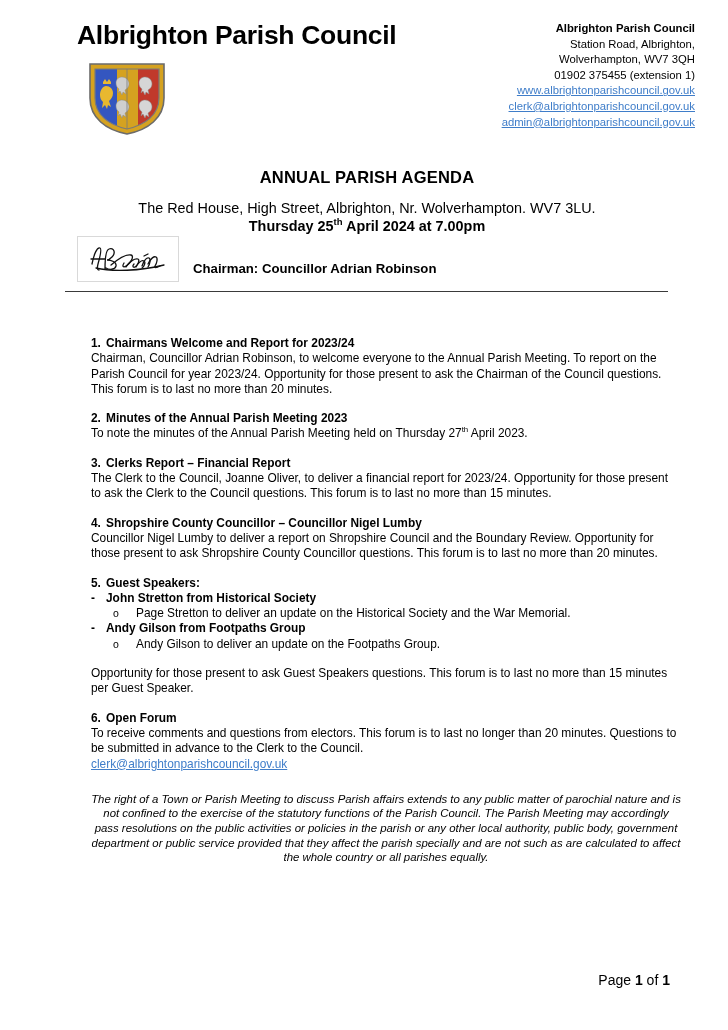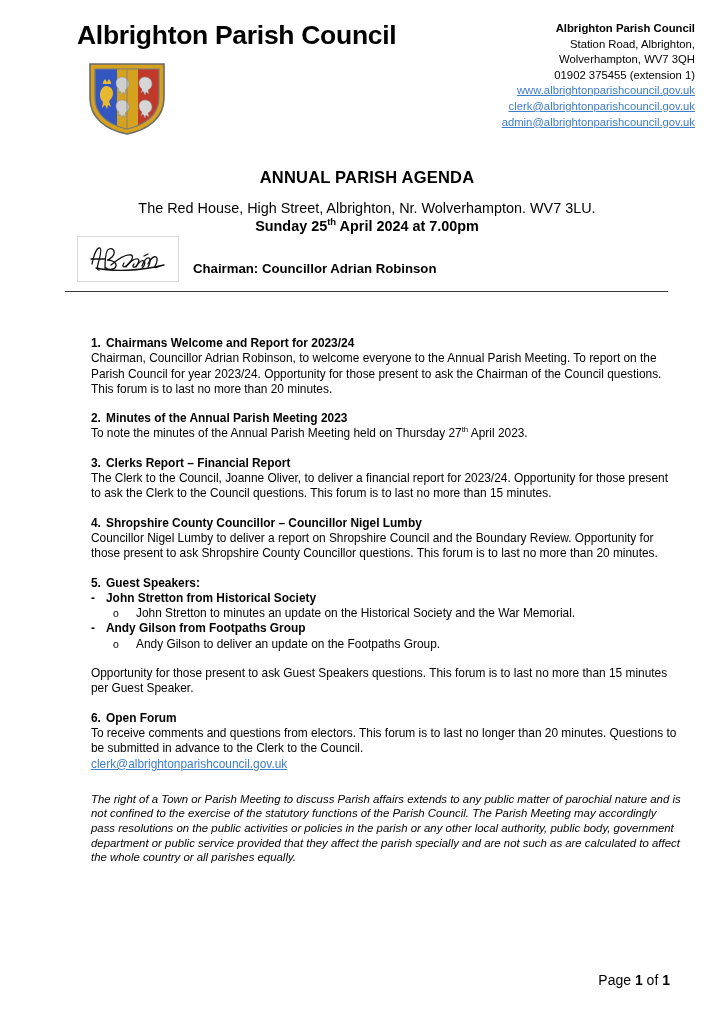--- a/index.html
+++ b/index.html
@@ -185,20 +185,21 @@
   .inline-link {
     color: #3f7dc9;
     text-decoration: underline;
   }
 
   .legal {
     margin-top: 20px;
     font-style: italic;
     font-size: 11.4px;
     line-height: 14.6px;
+    text-align: center;
   }
 
   .page-footer {
     position: absolute;
     left: 64px;
     top: 972px;
     width: 606px;
     text-align: right;
     font-size: 14px;
   }
@@ -254,21 +255,21 @@
       <a class="contact-link" href="#">www.albrightonparishcouncil.gov.uk</a>
       <a class="contact-link" href="#">clerk@albrightonparishcouncil.gov.uk</a>
       <a class="contact-link" href="#">admin@albrightonparishcouncil.gov.uk</a>
     </div>
   </div>
 
   <div class="meeting-block">
     <div class="meeting-title">ANNUAL PARISH AGENDA</div>
     <div class="meeting-venue">The Red House, High Street, Albrighton, Nr. Wolverhampton.  WV7 3LU.</div>
     <div class="meeting-when">
-      <span>Sunday 25</span><sup>th</sup><span> April 2024 at 7.00pm</span>
+      <span>Thursday 25</span><sup>th</sup><span> April 2024 at 7.00pm</span>
     </div>
   </div>
 
   <div class="sig-row">
     <div class="sig-box">
       <svg width="100" height="44" viewBox="0 0 100 44">
         <g fill="none" stroke="#111111" stroke-width="1.3" stroke-linecap="round">
           <path d="M14 27 C16 17 19 10 22 11 C24 12 22 20 20 27 C19 31 19 33 21 33"></path>
           <path d="M13 22 H27"></path>
           <path d="M27 32 C27 22 28 13 31 12 C36 10 38 16 34 20 C31 23 29 23 29 23 C33 23 39 25 38 29 C37 33 31 33 28 31"></path>
@@ -329,21 +330,21 @@
         <span class="item-num">5.</span>
         <span>Guest Speakers:</span>
       </div>
 
       <div class="dash-row">
         <span class="dash-mark">-</span>
         <span>John Stretton from Historical Society</span>
       </div>
       <div class="circ-row">
         <span class="circ-mark">o</span>
-        <span>John Stretton to minutes an update on the Historical Society and the War Memorial.</span>
+        <span>Page Stretton to deliver an update on the Historical Society and the War Memorial.</span>
       </div>
 
       <div class="dash-row">
         <span class="dash-mark">-</span>
         <span>Andy Gilson from Footpaths Group</span>
       </div>
       <div class="circ-row">
         <span class="circ-mark">o</span>
         <span>Andy Gilson to deliver an update on the Footpaths Group.</span>
       </div>

